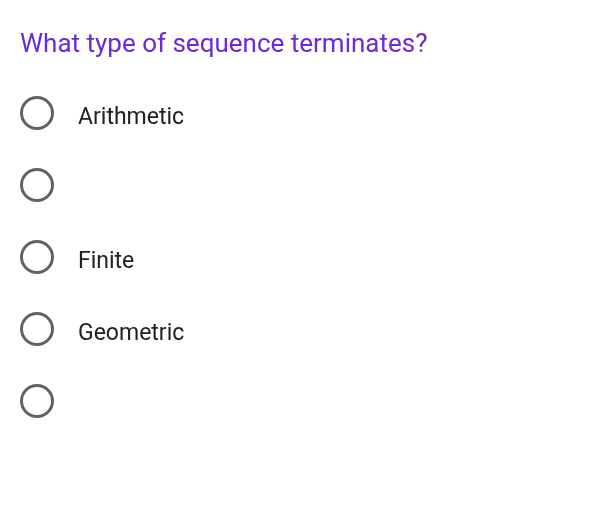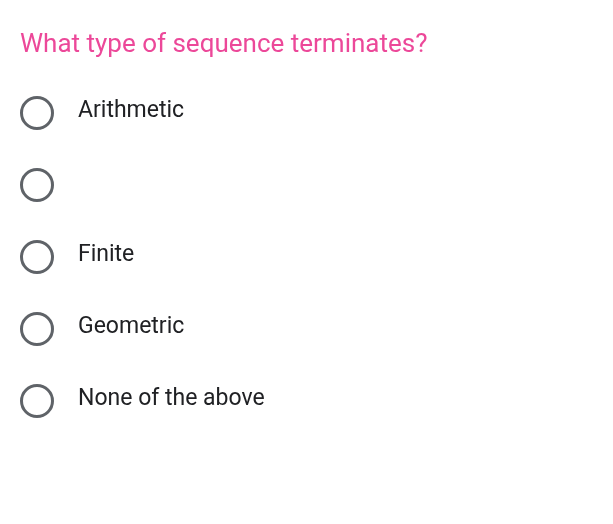--- a/index.html
+++ b/index.html
@@ -9,32 +9,32 @@
     }
     body {
       font-family: -apple-system, BlinkMacSystemFont, "Segoe UI", Roboto, Helvetica, Arial, sans-serif;
       background: #ffffff;
       width: 613px;
       height: 524px;
       padding: 28px 20px;
     }
     .question-text {
       font-size: 26px;
-      color: #ec4899;
+      color: #6d28d9;
       font-weight: 400;
       margin-bottom: 38px;
     }
     .options-container {
       display: flex;
       flex-direction: column;
       gap: 38px;
     }
     .option-row {
       display: flex;
-      align-items: flex-start;
+      align-items: flex-end;
       gap: 24px;
       cursor: pointer;
     }
     .radio-circle {
       width: 34px;
       height: 34px;
       border: 3px solid #5f6368;
       border-radius: 50%;
       flex-shrink: 0;
     }
@@ -60,15 +60,14 @@
   <div class="option-row">
     <div class="radio-circle"></div>
     <div class="option-label">Finite</div>
   </div>
   <div class="option-row">
     <div class="radio-circle"></div>
     <div class="option-label">Geometric</div>
   </div>
   <div class="option-row">
     <div class="radio-circle"></div>
-    <div class="option-label">None of the above</div>
   </div>
 </div>
 
 </body></html>

